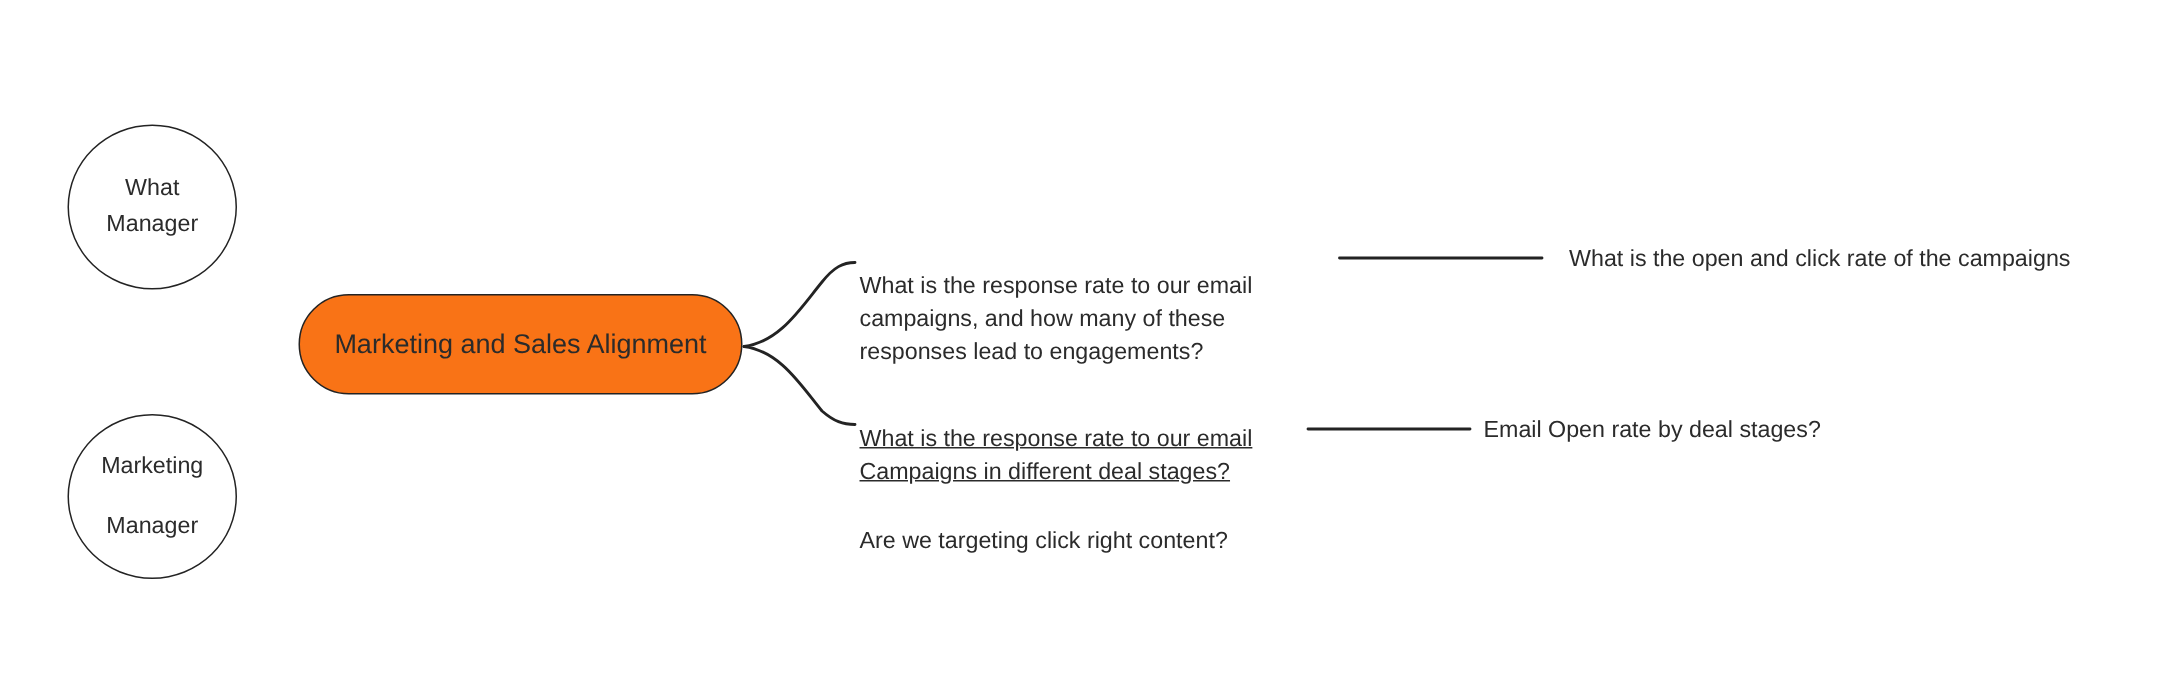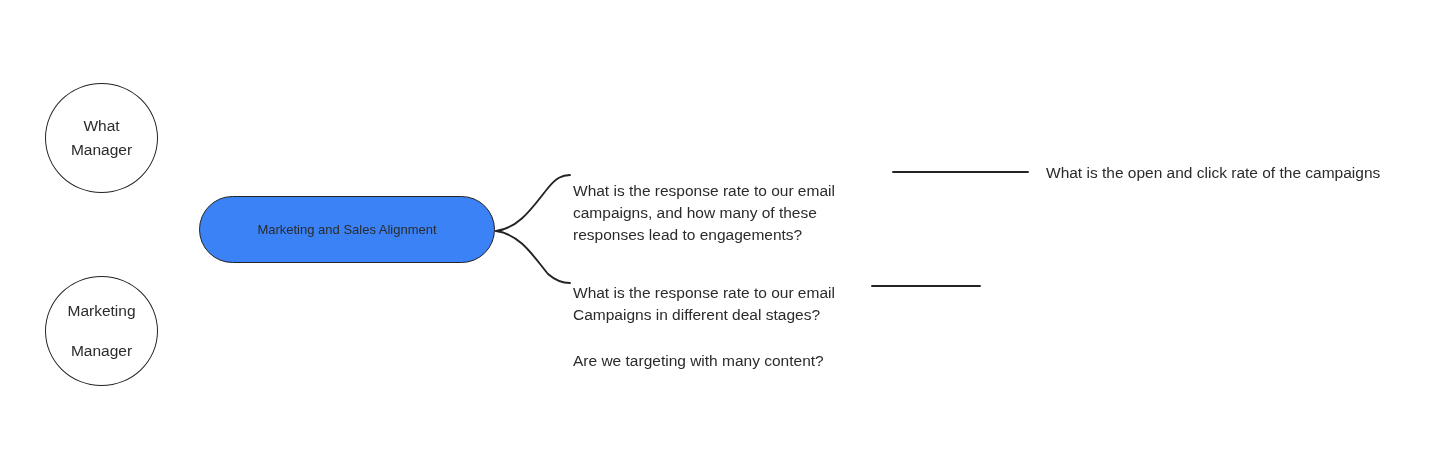--- a/index.html
+++ b/index.html
@@ -58,41 +58,41 @@
 
   
   #topic-node {
     position: absolute;
     left: 199px;
     top: 196px;
     width: 296px;
     height: 67px;
     border: 1.9px solid #232323;
     border-radius: 34px;
-    background: #3b82f6;
+    background: #f97316;
     box-sizing: border-box;
     display: flex;
     align-items: center;
     justify-content: center;
-    font-size: 13px;
+    font-size: 18px;
     color: #2b2b2b;
     white-space: nowrap;
   }
 
   
   .question {
     position: absolute;
     font-size: 15.5px;
     line-height: 22px;
     color: #2b2b2b;
     white-space: pre-line;
     margin-top: 40px;
   }
   #question-1 { left: 573px; top: 140px; width: 300px; }
-  #question-2 { left: 573px; top: 242px; width: 300px; }
+  #question-2 { left: 573px; top: 242px; width: 300px; text-decoration: underline; }
   #question-3 { left: 573px; top: 310px; width: 300px; }
 
   
   .metric {
     position: absolute;
     font-size: 15.5px;
     line-height: 22px;
     color: #2b2b2b;
     white-space: nowrap;
   }
@@ -126,18 +126,19 @@
   </div>
 
   <div id="topic-node">
     <span>Marketing and Sales Alignment</span>
   </div>
 
   <div class="question" id="question-1">What is the response rate to our email campaigns, and how many of these responses lead to engagements?</div>
 
   <div class="question" id="question-2">What is the response rate to our email Campaigns in different deal stages?</div>
 
-  <div class="question" id="question-3">Are we targeting with many content?</div>
+  <div class="question" id="question-3">Are we targeting click right content?</div>
 
   <div class="metric" id="metric-1">What is the open and click rate of the campaigns</div>
 
+  <div class="metric" id="metric-2">Email Open rate by deal stages?</div>
 
 </div>
 
 </body></html>

